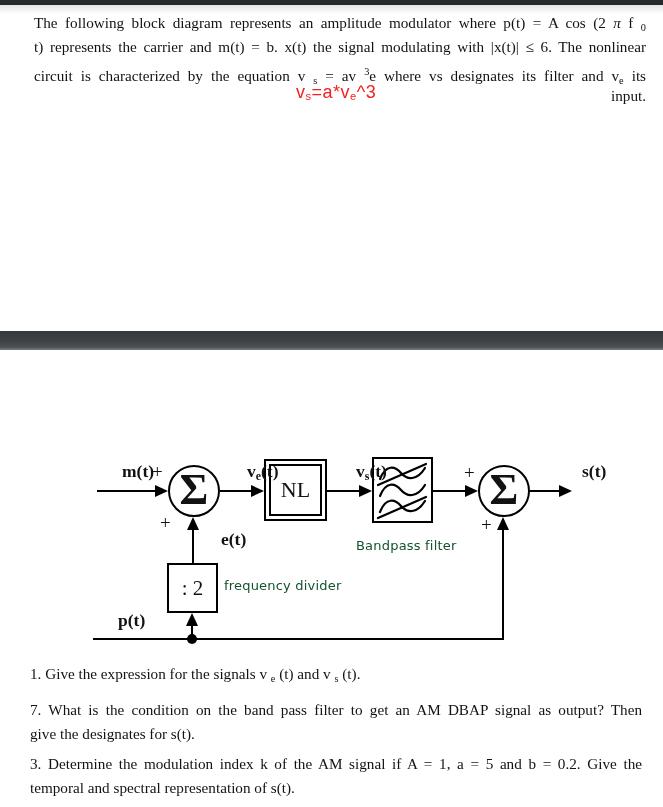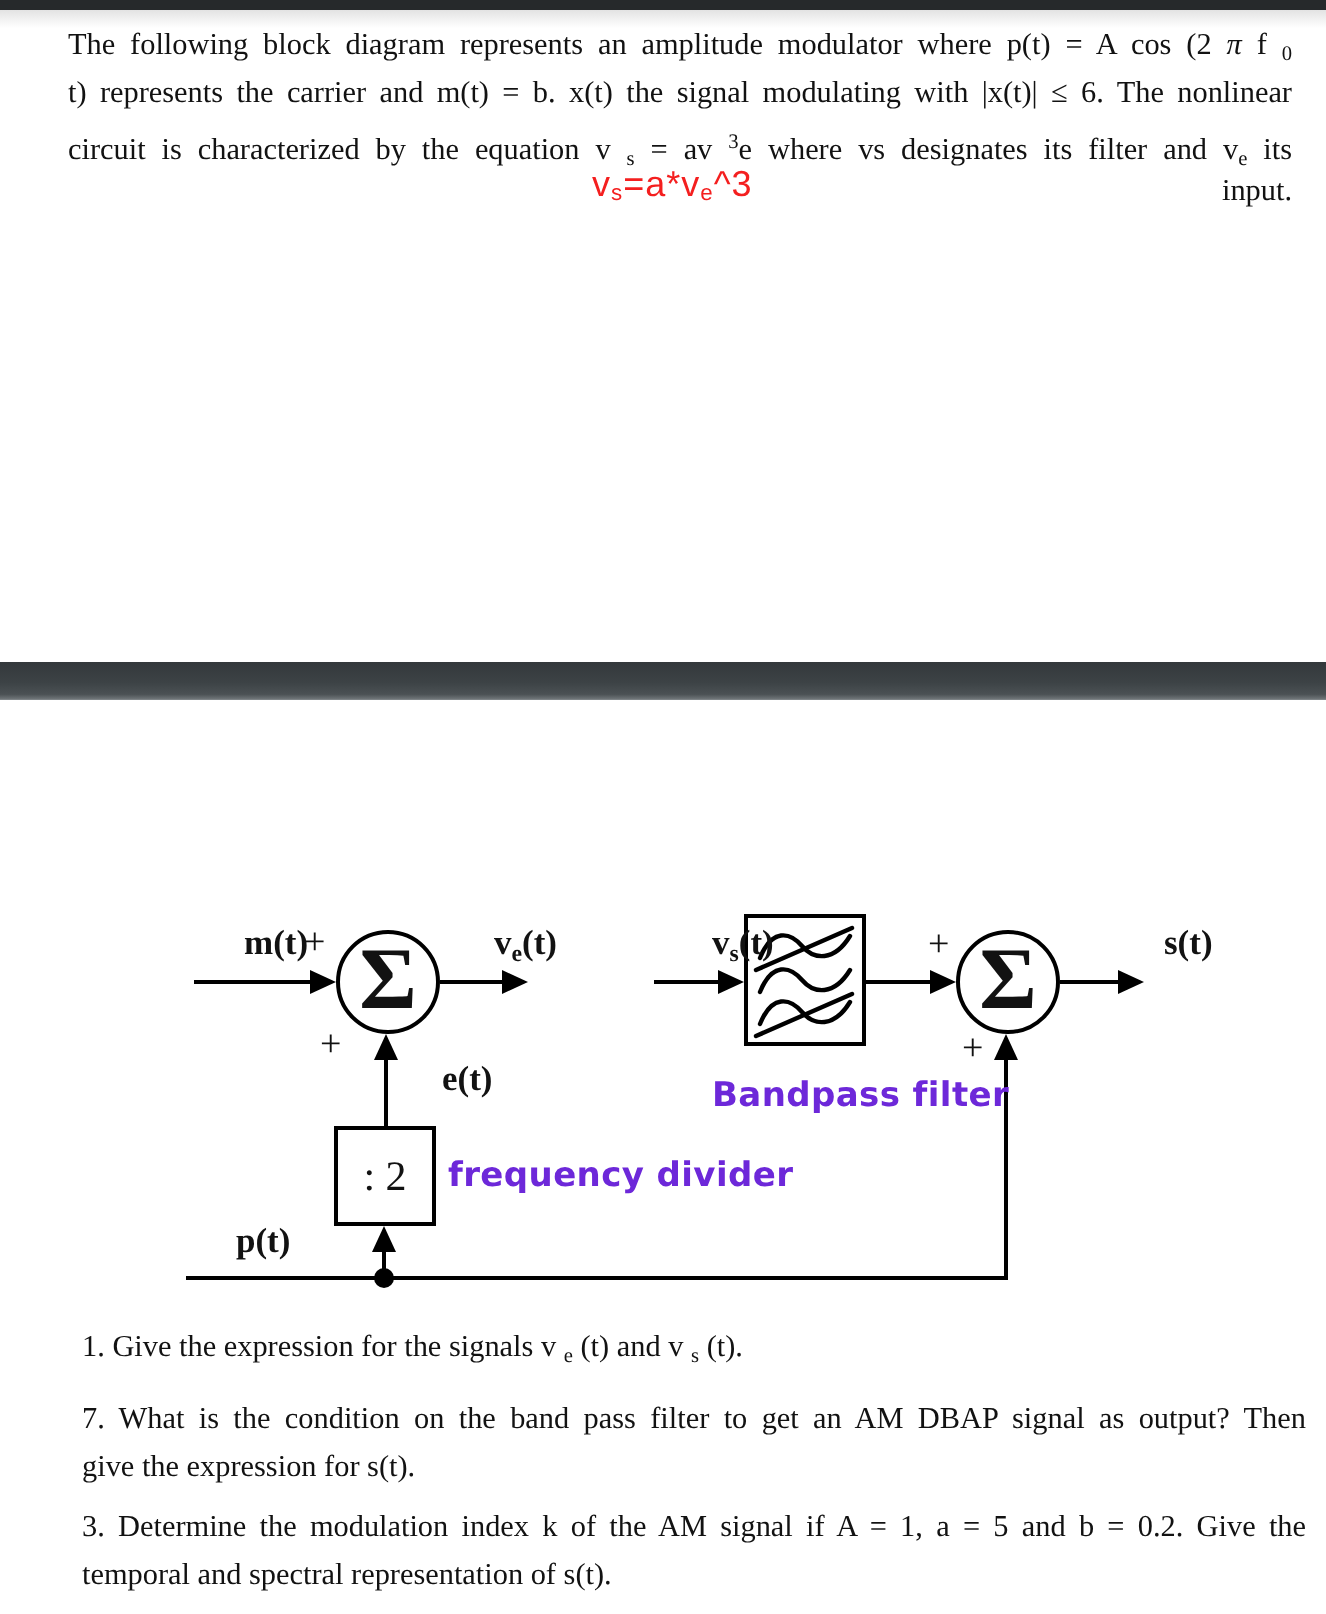--- a/index.html
+++ b/index.html
@@ -33,24 +33,24 @@
     background:#fff;display:flex;align-items:center;justify-content:center;}
   .sum-circle span{font-size:44px;line-height:44px;font-weight:600;transform:translateY(-1px);}
   .nl-box{position:absolute;left:264px;top:19px;width:63px;height:62px;border:2px solid #000;
     box-sizing:border-box;background:#fff;}
   .nl-inner{position:absolute;inset:3px;border:2px solid #000;display:flex;align-items:center;justify-content:center;
     font-size:22px;}
   .bp-box{position:absolute;left:372px;top:17px;width:61px;height:66px;border:2px solid #000;
     box-sizing:border-box;background:#fff;}
   .div-box{position:absolute;left:167px;top:123px;width:51px;height:50px;border:2px solid #000;
     box-sizing:border-box;background:#fff;display:flex;align-items:center;justify-content:center;font-size:21px;}
-  .sans-label{position:absolute;font-family:"DejaVu Sans",sans-serif;font-weight:700;font-size:17px;
-    letter-spacing:0.2px;color:#6d28d9;}
+  .sans-label{position:absolute;font-family:"DejaVu Sans",sans-serif;font-weight:400;font-size:13px;
+    letter-spacing:0.2px;color:#14532d;}
   
-  .qline{left:30px;width:612px;font-size:15.2px;line-height:19px;margin-left:11px;}
+  .qline{left:30px;width:612px;font-size:15.2px;line-height:19px;}
 </style>
 </head>
 <body>
 
 <div class="abs top-bar"></div>
 <div class="abs top-fade"></div>
 
 <div class="abs pline jl fit" style="top: 13px; white-space: normal;"><span>The following block diagram represents an amplitude modulator where p(t) = A cos (2 </span><span class="i">π</span><span> f </span><span class="sub">0</span></div>
 <div class="abs pline jl fit" style="top: 37px; white-space: normal;"><span>t) represents the carrier and m(t) = b. x(t) the signal modulating with |x(t)| ≤ 6. The nonlinear</span></div>
 <div class="abs pline jl fit" style="top: 62px; white-space: normal;"><span>circuit is characterized by the equation v </span><span class="sub">s</span><span> = av </span><span class="sup">3</span><span>e where vs designates its filter and v</span><span class="sub">e</span><span> its</span></div>
@@ -94,20 +94,23 @@
     </g>
   </svg>
 
   <div class="sum-circle" style="left:168px;top:25px">
     <span>Σ</span>
   </div>
   <div class="sum-circle" style="left:478px;top:25px">
     <span>Σ</span>
   </div>
 
+  <div class="nl-box">
+    <div class="nl-inner">NL</div>
+  </div>
 
   <div class="bp-box">
     <svg width="57" height="62" viewBox="0 0 57 62">
       <g stroke="#000" stroke-width="2.2" fill="none" stroke-linecap="round">
         <path d="M6,20 C12,5 21,7 27,14 C33,21 43,22 51,9"></path>
         <path d="M4,26 L52,5"></path>
         <path d="M6,37 C12,22 21,24 27,31 C33,38 43,39 51,26"></path>
         <path d="M6,53 C12,38 21,40 27,47 C33,54 43,55 51,42"></path>
         <path d="M4,59 L52,38"></path>
       </g>
@@ -129,15 +132,15 @@
   <div class="plus" style="left:160px;top:74px">+</div>
   <div class="plus" style="left:464px;top:24px">+</div>
   <div class="plus" style="left:481px;top:76px">+</div>
 
   <div class="sans-label" style="left:356px;top:98px">Bandpass filter</div>
   <div class="sans-label" style="left:224px;top:138px">frequency divider</div>
 </div>
 
 <div class="abs qline" style="top:664px"><span>1. Give the expression for the signals v </span><span class="sub">e</span><span> (t) and v </span><span class="sub">s</span><span> (t).</span></div>
 <div class="abs qline jl fit" style="top: 700px; white-space: normal;"><span>7. What is the condition on the band pass filter to get an AM DBAP signal as output? Then</span></div>
-<div class="abs qline" style="top:724px"><span>give the expression for s(t).</span></div>
+<div class="abs qline" style="top:724px"><span>give the designates for s(t).</span></div>
 <div class="abs qline jl fit" style="top: 754px; white-space: normal;"><span>3. Determine the modulation index k of the AM signal if A = 1, a = 5 and b = 0.2. Give the</span></div>
 <div class="abs qline" style="top:778px"><span>temporal and spectral representation of s(t).</span></div>
 
 </body></html>

